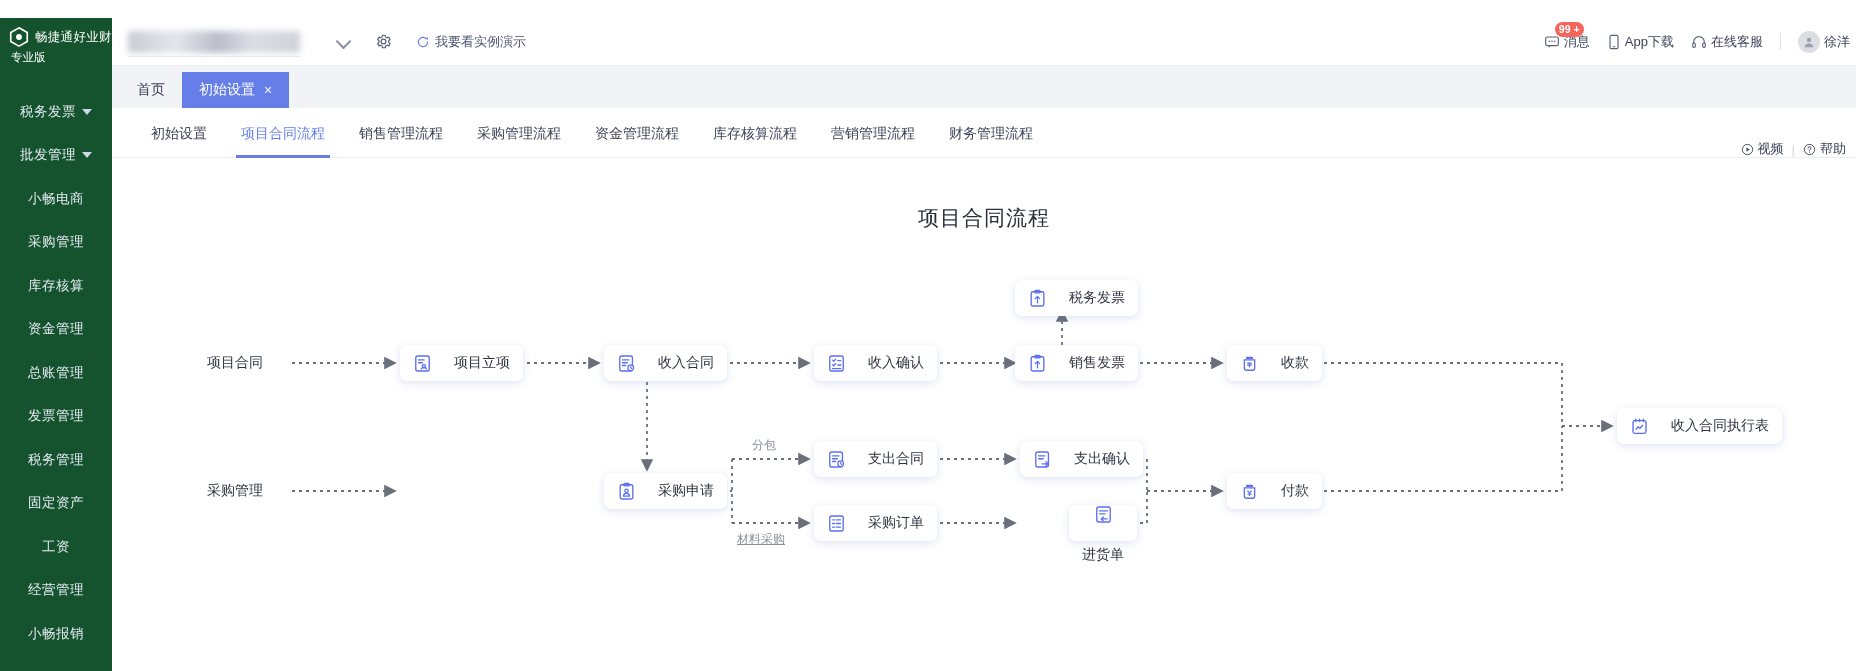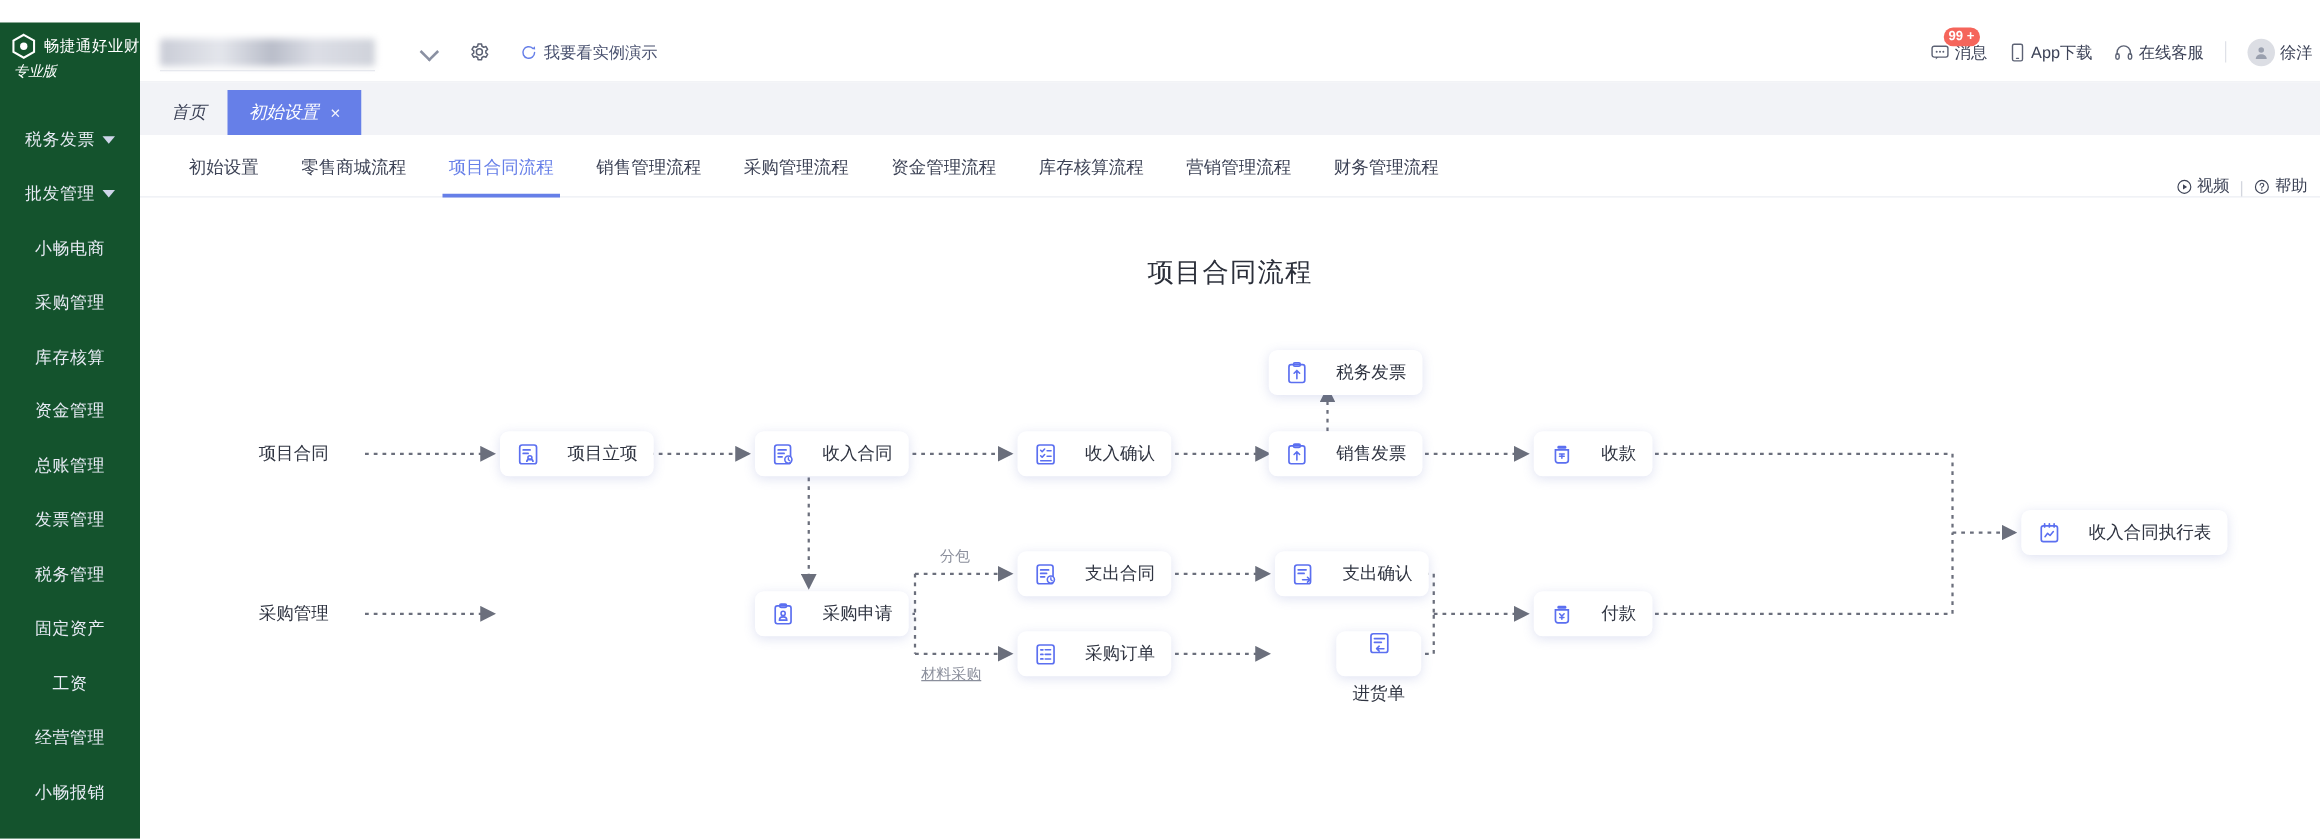--- a/index.html
+++ b/index.html
@@ -15,21 +15,21 @@
     position: absolute; left: 0; top: 18px; width: 112px; height: 653px;
     background: #14532d; color: #fff; overflow: hidden;
   }
   .brand { height: 60px; padding: 8px 0 0 8px; position: relative; }
   .brand-row { display: flex; align-items: center; gap: 5px; }
   .brand-logo { width: 22px; height: 22px; flex: 0 0 22px; }
   .brand-name {
     font-size: 12.5px; color: #ffffff; letter-spacing: .3px;
     white-space: nowrap; overflow: hidden;
   }
-  .brand-sub { font-size: 11.5px; color: #fff; margin: 2px 0 16px 3px; font-style: italic; }
+  .brand-sub { font-size: 11.5px; color: #fff; margin: 2px 0 16px 3px; }
   .nav { margin-top: 12px; }
   .nav-item {
     height: 43.5px; display: flex; align-items: center; justify-content: center;
     font-size: 13.5px; color: #e8ebf5; cursor: pointer; gap: 6px;
     letter-spacing: .5px; white-space: nowrap;
   }
   .caret { width: 0; height: 0; border-left: 5px solid transparent;
            border-right: 5px solid transparent; border-top: 6px solid #cfd6ea; }
 
   
@@ -62,21 +62,21 @@
   }
   .tr-divider { width: 1px; height: 17px; background: #dfe1e8; }
   .avatar { width: 22px; height: 22px; border-radius: 50%; background: #dcdee4;
             display: flex; align-items: center; justify-content: center; }
   .user-name { font-size: 13px; color: #3c4257; max-width: 26px; overflow: hidden;
                white-space: nowrap; }
 
   
   .pagetabs {
     position: absolute; left: 112px; top: 66px; right: 0; height: 42px;
-    background: #f2f3f7; display: flex; align-items: flex-end; padding-left: 8px; font-style: italic;
+    background: #f2f3f7; display: flex; align-items: flex-end; padding-left: 8px;
   }
   .ptab { height: 36px; display: flex; align-items: center; padding: 0 17px;
           font-size: 14px; color: #3c4257; cursor: pointer; }
   .ptab.active { background: #667fe8; color: #fff; }
   .ptab .close { margin-left: 9px; font-size: 14px; opacity: .92; }
 
   
   .content {
     position: absolute; left: 112px; top: 108px; right: 0; bottom: 0;
     background: #fff; overflow: hidden;
@@ -242,21 +242,20 @@
     <div class="ptab active">
       <span>初始设置</span>
       <span class="close">×</span>
     </div>
   </div>
 
   <div class="content">
 
     <div class="subtabs">
       <div class="stab"><span>初始设置</span></div>
-      <div class="stab"><span>零售商城流程</span></div>
       <div class="stab active"><span>项目合同流程</span></div>
       <div class="stab"><span>销售管理流程</span></div>
       <div class="stab"><span>采购管理流程</span></div>
       <div class="stab"><span>资金管理流程</span></div>
       <div class="stab"><span>库存核算流程</span></div>
       <div class="stab"><span>营销管理流程</span></div>
       <div class="stab"><span>财务管理流程</span></div>
 
       <div class="subtabs-right">
         <div class="sr-item">

